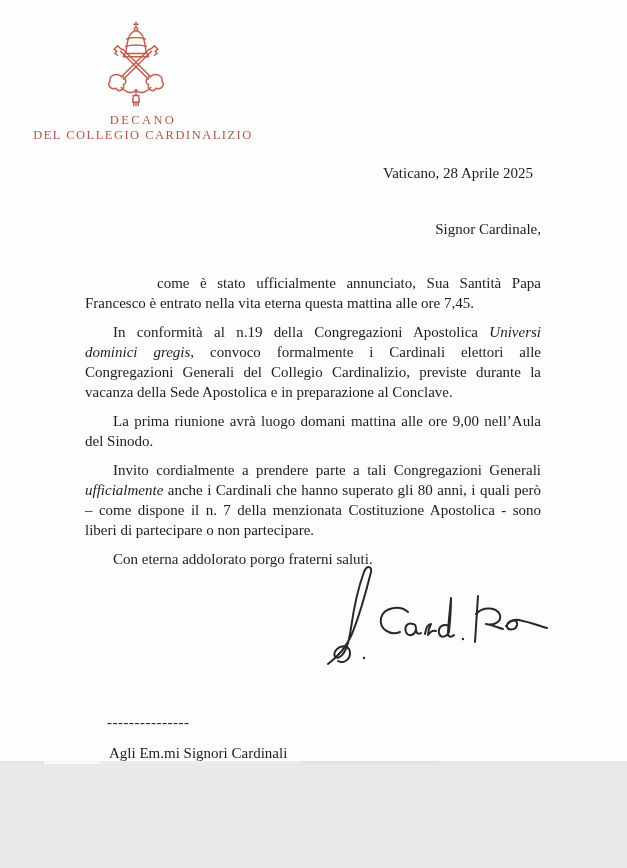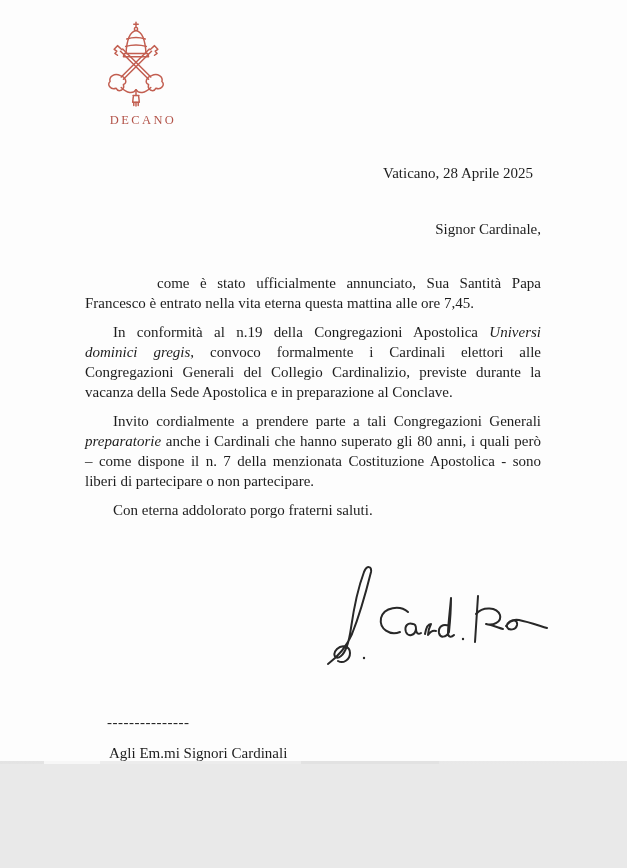--- a/index.html
+++ b/index.html
@@ -72,30 +72,32 @@
     <path d="M71,74 C79,70 87,75 85,82 C90,86 84,94 77,91 C74,97 65,94 67,86 C61,84 64,76 71,74 Z"></path>
 
     <path d="M30,90 C38,98 46,99 50,93 C54,99 62,98 70,90"></path>
     <path d="M50,93 L50,101"></path>
     <path d="M46,101 h8 M46.5,101 L45.5,110 h9 L53.5,101"></path>
     <path d="M47,110 v4.5 M50,110 v5 M53,110 v4.5"></path>
   </svg>
 
   <div class="masthead" style="color:#b3544a;">
     <div class="mh1">DECANO</div>
+    <div class="mh2">DEL COLLEGIO CARDINALIZIO</div>
   </div>
 
   <div class="dateline">Vaticano, 28 Aprile 2025</div>
 
   <div class="body">
     <div class="salutation">Signor Cardinale,</div>
     <div id="paras">
         <p class="para deep"><span>come è stato ufficialmente annunciato, Sua Santità Papa Francesco è entrato nella vita eterna questa mattina alle ore 7,45.</span></p>
         <p class="para normal"><span>In conformità al n.19 della Congregazioni Apostolica </span><span class="it">Universi dominici gregis</span><span>, convoco formalmente i Cardinali elettori alle Congregazioni Generali del Collegio Cardinalizio, previste durante la vacanza della Sede Apostolica e in preparazione al Conclave.</span></p>
-        <p class="para normal"><span>Invito cordialmente a prendere parte a tali Congregazioni Generali </span><span class="it">preparatorie</span><span> anche i Cardinali che hanno superato gli 80 anni, i quali però – come dispone il n. 7 della menzionata Costituzione Apostolica - sono liberi di partecipare o non partecipare.</span></p>
+        <p class="para normal"><span>La prima riunione avrà luogo domani mattina alle ore 9,00 nell’Aula del Sinodo.</span></p>
+        <p class="para normal"><span>Invito cordialmente a prendere parte a tali Congregazioni Generali </span><span class="it">ufficialmente</span><span> anche i Cardinali che hanno superato gli 80 anni, i quali però – come dispone il n. 7 della menzionata Costituzione Apostolica - sono liberi di partecipare o non partecipare.</span></p>
         <p class="para normal"><span>Con eterna addolorato porgo fraterni saluti.</span></p>
       </div>
   </div>
 
   <svg class="sig" viewBox="0 0 230 104" fill="none" stroke="#161616" stroke-width="2" stroke-linecap="round" stroke-linejoin="round" opacity="0.92">
 
     <path d="M8,102 C16,96 26,86 32,72 C40,52 48,22 51,10 C52,4 47,3 44,10 C38,26 33,52 31,66 C29,80 26,90 21,94 C15,99 12,92 17,87 C22,82 30,84 30,91 C30,98 23,102 18,99"></path>
     <circle cx="44" cy="96" r="1.2" fill="#161616" stroke="none"></circle>
 
     <path d="M88,50 C80,43 64,45 61,56 C59,67 70,74 80,70"></path>

